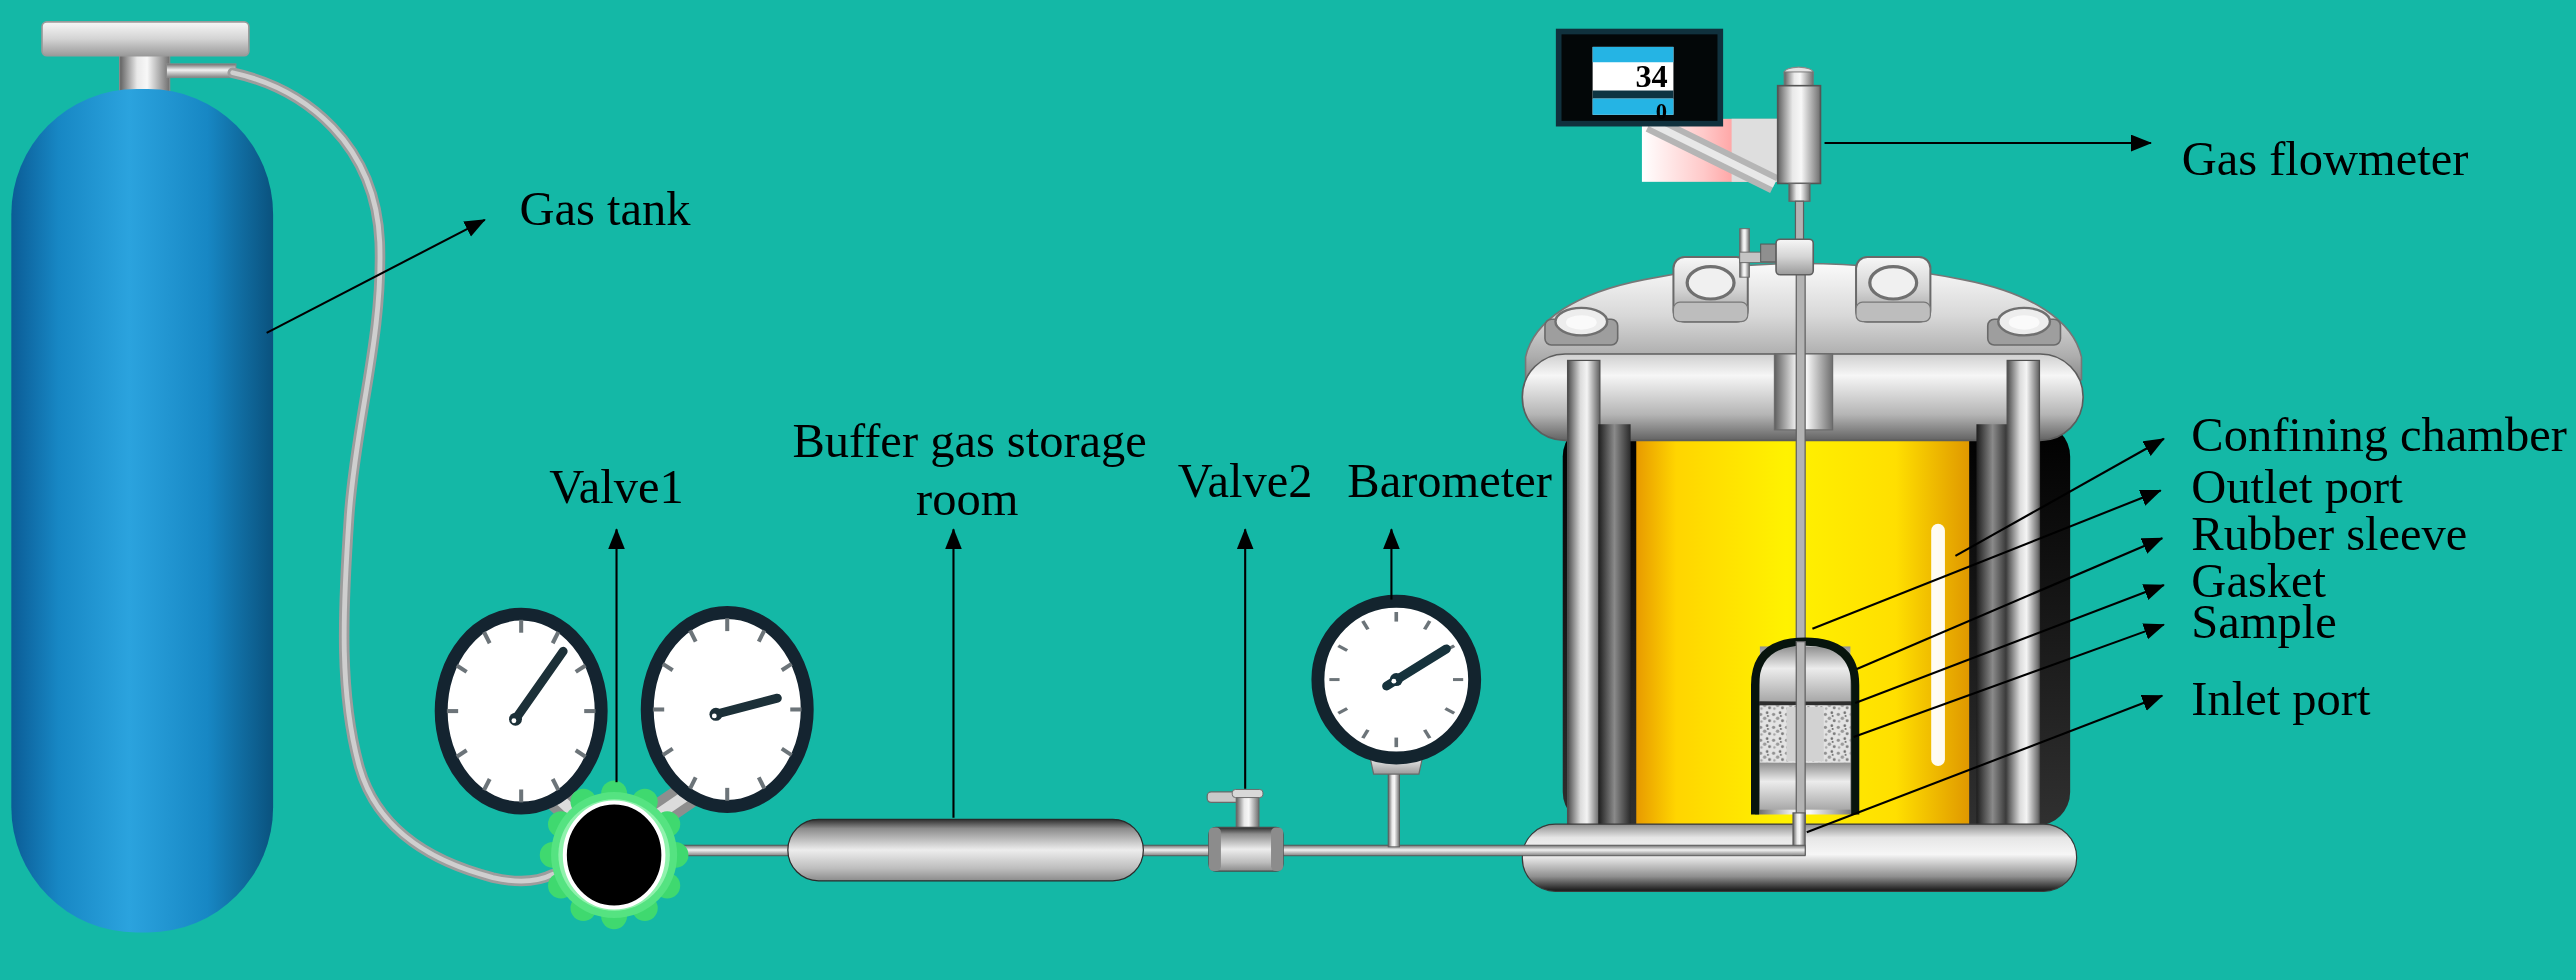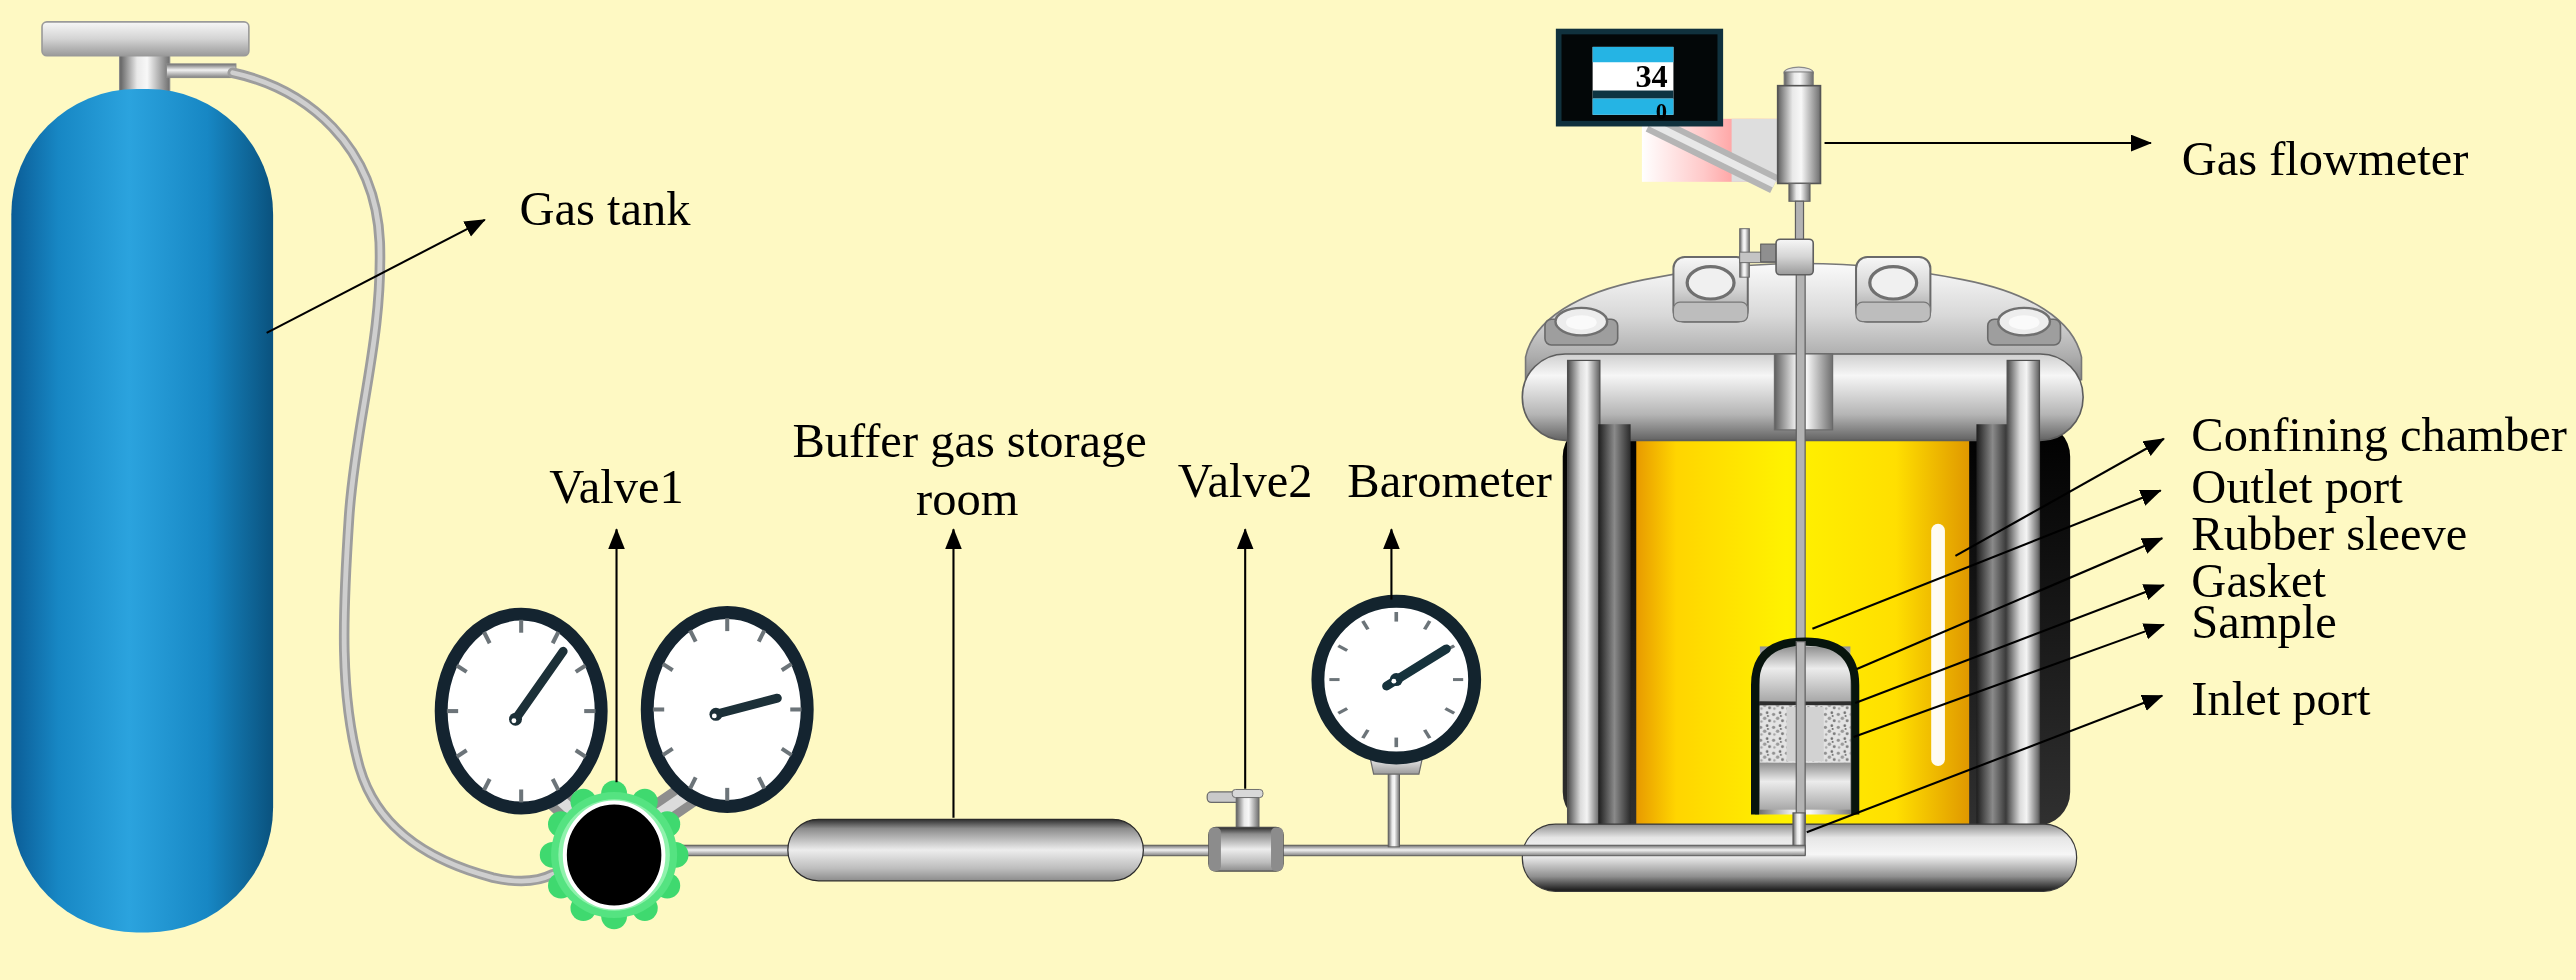--- a/index.html
+++ b/index.html
@@ -1,16 +1,16 @@
 <!DOCTYPE html>
 <html style="font-size:13px"><head>
 <meta charset="utf-8">
 <style>
   html,body{margin:0;padding:0;background:#ffffff;}
-  .stage{position:relative;width:2576px;height:981px;background:#fef9c3;overflow:hidden;}
+  .stage{position:relative;width:2576px;height:981px;background:#14b8a6;overflow:hidden;}
   svg{display:block;}
   text{font-family:"Liberation Serif","DejaVu Serif",serif;fill:#000000;}
   .lbl{font-size:60px;}
   .disp{font-family:"Liberation Serif","DejaVu Serif",serif;font-weight:bold;}
 </style>
 </head>
 <body>
 
 <div class="stage">
 <svg width="2576" height="981" viewBox="0 0 3188 1214" xmlns="http://www.w3.org/2000/svg">

